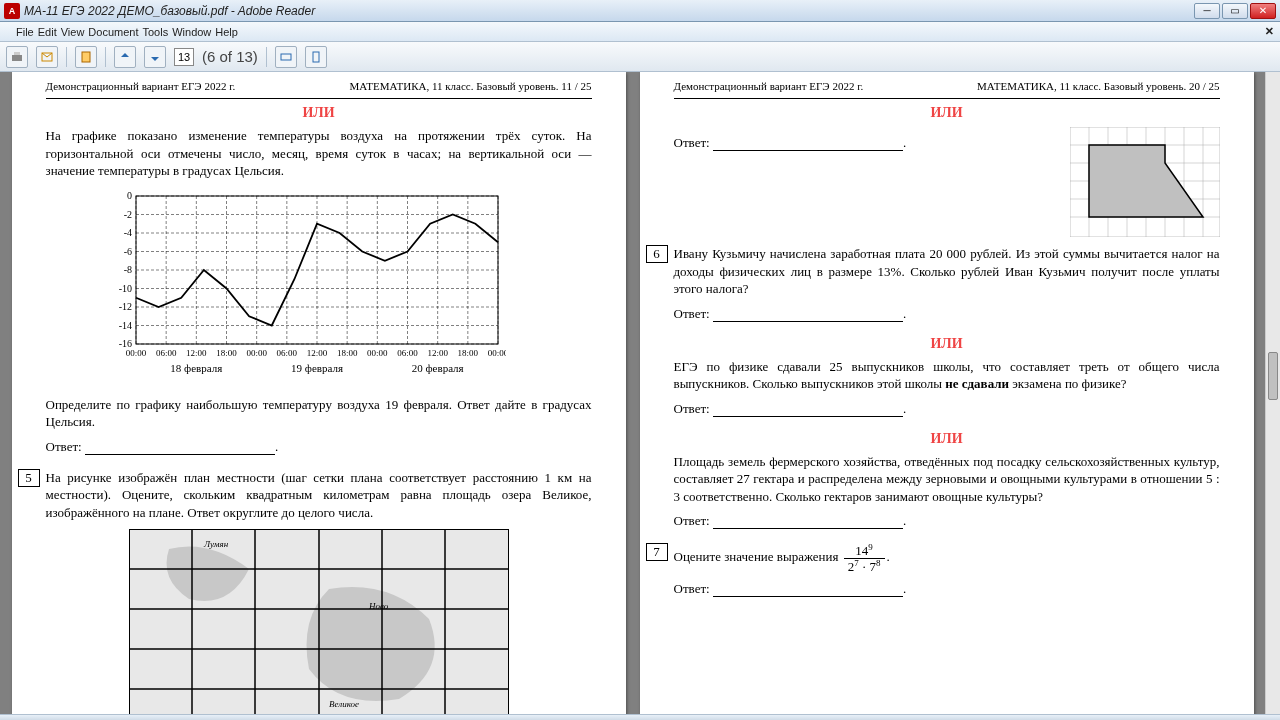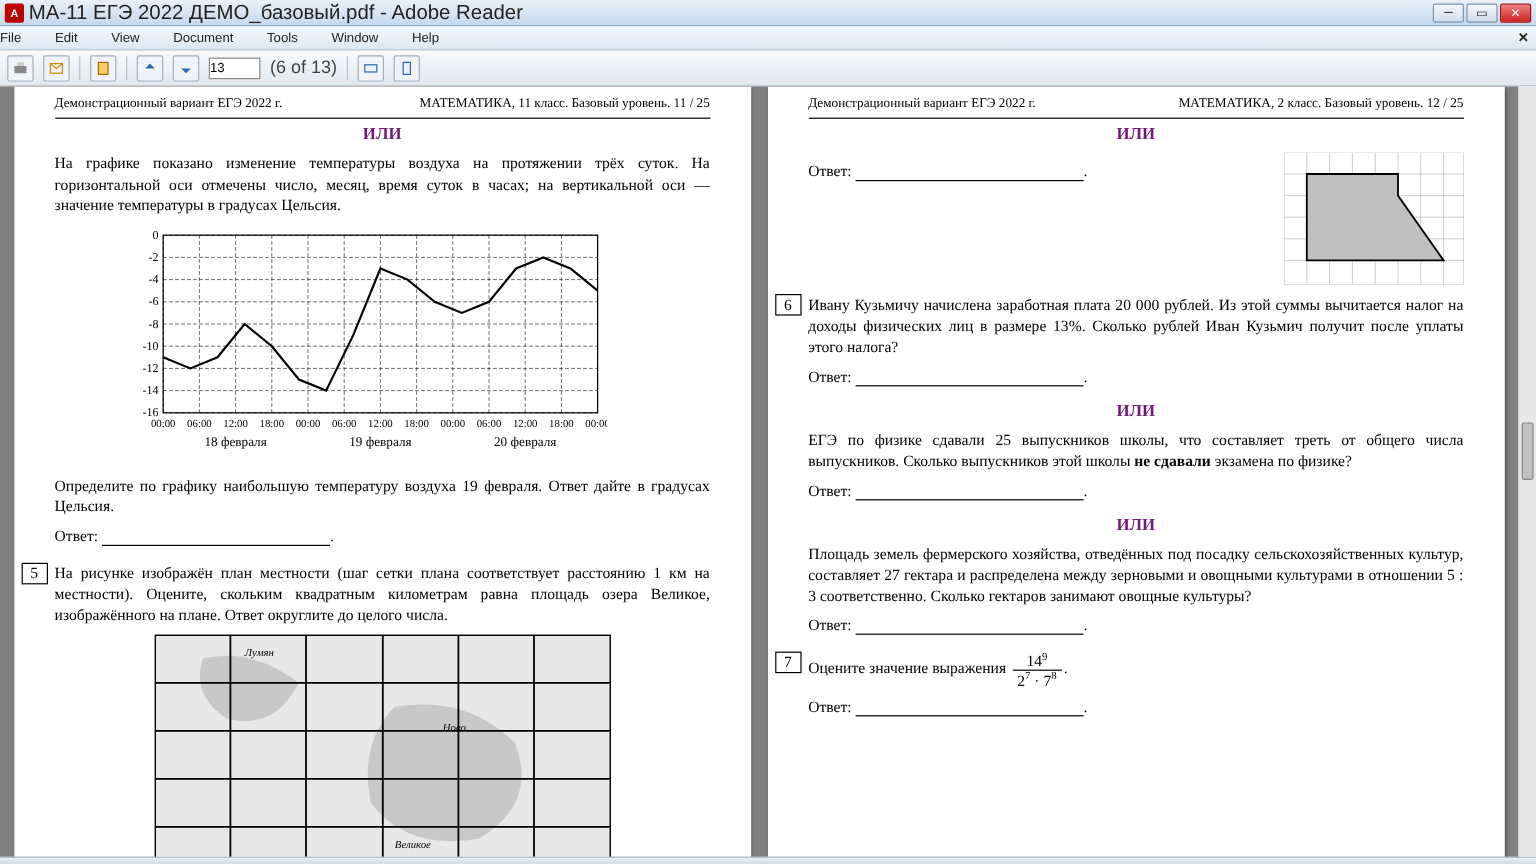--- a/index.html
+++ b/index.html
@@ -1,36 +1,36 @@
 <!DOCTYPE html>
 <html><head>
 <meta charset="utf-8">
 <style>
 * { margin:0; padding:0; box-sizing:border-box; }
 body { font-family:"Segoe UI",Tahoma,sans-serif; font-size:11px; background:#fff; overflow:hidden; width:1280px; height:720px; }
 .titlebar { height:22px; background:linear-gradient(#e8f0f8,#c6d8ec); border-bottom:1px solid #7a96b0; display:flex; align-items:center; padding:0 4px; }
 .titlebar .icon { width:16px; height:16px; background:#b00; margin-right:4px; border-radius:2px; display:flex; align-items:center; justify-content:center; color:#fff; font-size:9px; font-weight:bold; }
-.titlebar .title { flex:1; color:#222; font-size:17px; }
+.titlebar .title { flex:1; color:#222; font-size:12px;font-style:italic; }
 .winbtns { display:flex; gap:2px; }
 .winbtn { width:26px; height:16px; border:1px solid #7a96b0; background:linear-gradient(#f4f8fc,#d0dcec); border-radius:2px; display:flex; align-items:center; justify-content:center; font-size:10px; cursor:pointer; }
 .winbtn.close { background:linear-gradient(#f08080,#d02020); color:#fff; border-color:#a01010; }
-.menubar { height:20px; background:linear-gradient(#f4f8fc,#dce8f4); border-bottom:1px solid #b0c0d0; display:flex; align-items:center; padding:0 0; gap:28px; position:relative; }
+.menubar { height:20px; background:linear-gradient(#f4f8fc,#dce8f4); border-bottom:1px solid #b0c0d0; display:flex; align-items:center; padding:0 16px; gap:4px; position:relative; }
 .menubar span { cursor:pointer; color:#222; }
 .menubar .xbtn { position:absolute; right:6px; font-weight:bold; cursor:pointer; }
 .toolbar { height:30px; background:linear-gradient(#f8fafc,#e0e8f0); border-bottom:1px solid #b0c0d0; display:flex; align-items:center; padding:0 6px; gap:8px; }
 .tbtn { width:22px; height:22px; border:1px solid #a0b0c0; background:#f0f4f8; border-radius:2px; display:flex; align-items:center; justify-content:center; cursor:pointer; }
-.pagebox { width:43px; height:18px; border:1px solid #888; background:#fff; text-align:left; font-size:11px; }
+.pagebox { width:20px; height:18px; border:1px solid #888; background:#fff; text-align:center; font-size:11px; }
 .tcount { color:#444; font-size:15px; }
 .sep { width:1px; height:20px; background:#b0c0d0; }
 .viewport { position:absolute; top:72px; left:0; right:15px; bottom:6px; background:#808080; display:flex; justify-content:center; overflow:hidden; }
 .pages { display:flex; gap:14px; }
 .page { width:614px; height:870px; background:#fff; box-shadow:1px 1px 3px rgba(0,0,0,.4); padding:8px 34px; font-family:"Times New Roman",serif; font-size:13px; color:#000; position:relative; }
 .phead { display:flex; justify-content:space-between; font-size:11px; margin-bottom:6px; white-space:nowrap; }
 .hr { height:1px; background:#000; margin-bottom:6px; }
-.ili { color:#701a75; font-weight:bold; text-align:center; margin:6px 0; font-size:14px; }
+.ili { color:#ef4444; font-weight:bold; text-align:center; margin:6px 0; font-size:14px; }
 .para { text-align:justify; line-height:1.35; margin-bottom:6px; }
 .ans { margin:8px 0 14px; }
 .ans .line { display:inline-block; border-bottom:1px solid #000; width:190px; height:12px; vertical-align:bottom; }
 .qnum { position:absolute; left:-28px; width:22px; height:18px; border:1px solid #000; text-align:center; font-size:13px; line-height:16px; background:#fff; }
 .qblock { position:relative; }
 .chartbox { margin:8px 0 8px 60px; }
 .gridfig { float:right; margin:0 0 8px 12px; }
 .mapbox { margin:8px auto; width:380px; }
 .frac { display:inline-block; vertical-align:middle; text-align:center; line-height:1; margin:0 2px; }
 .frac .n { border-bottom:1px solid #000; padding:0 4px; }
@@ -204,21 +204,21 @@
         <text x="240" y="80" font-size="9" font-style="italic" id="map-b">Ново</text>
         <text x="200" y="178" font-size="9" font-style="italic" id="map-c">Великое</text>
       </svg>
     </div>
   </div>
 </div>
 
 <div class="page">
   <div class="phead">
           <span>Демонстрационный вариант ЕГЭ 2022 г.</span>
-          <span>МАТЕМАТИКА, 2 класс. Базовый уровень. 12 / 25</span>
+          <span>МАТЕМАТИКА, 11 класс. Базовый уровень. 20 / 25</span>
         </div>
   <div class="hr"></div>
   <div class="ili">ИЛИ</div>
 
   <div style="overflow:hidden">
     <div class="gridfig">
       <svg width="150" height="110">
         <g stroke="#888" stroke-width="0.5" fill="none">
           <rect x="0" y="0" width="150" height="110"></rect>
         </g>

